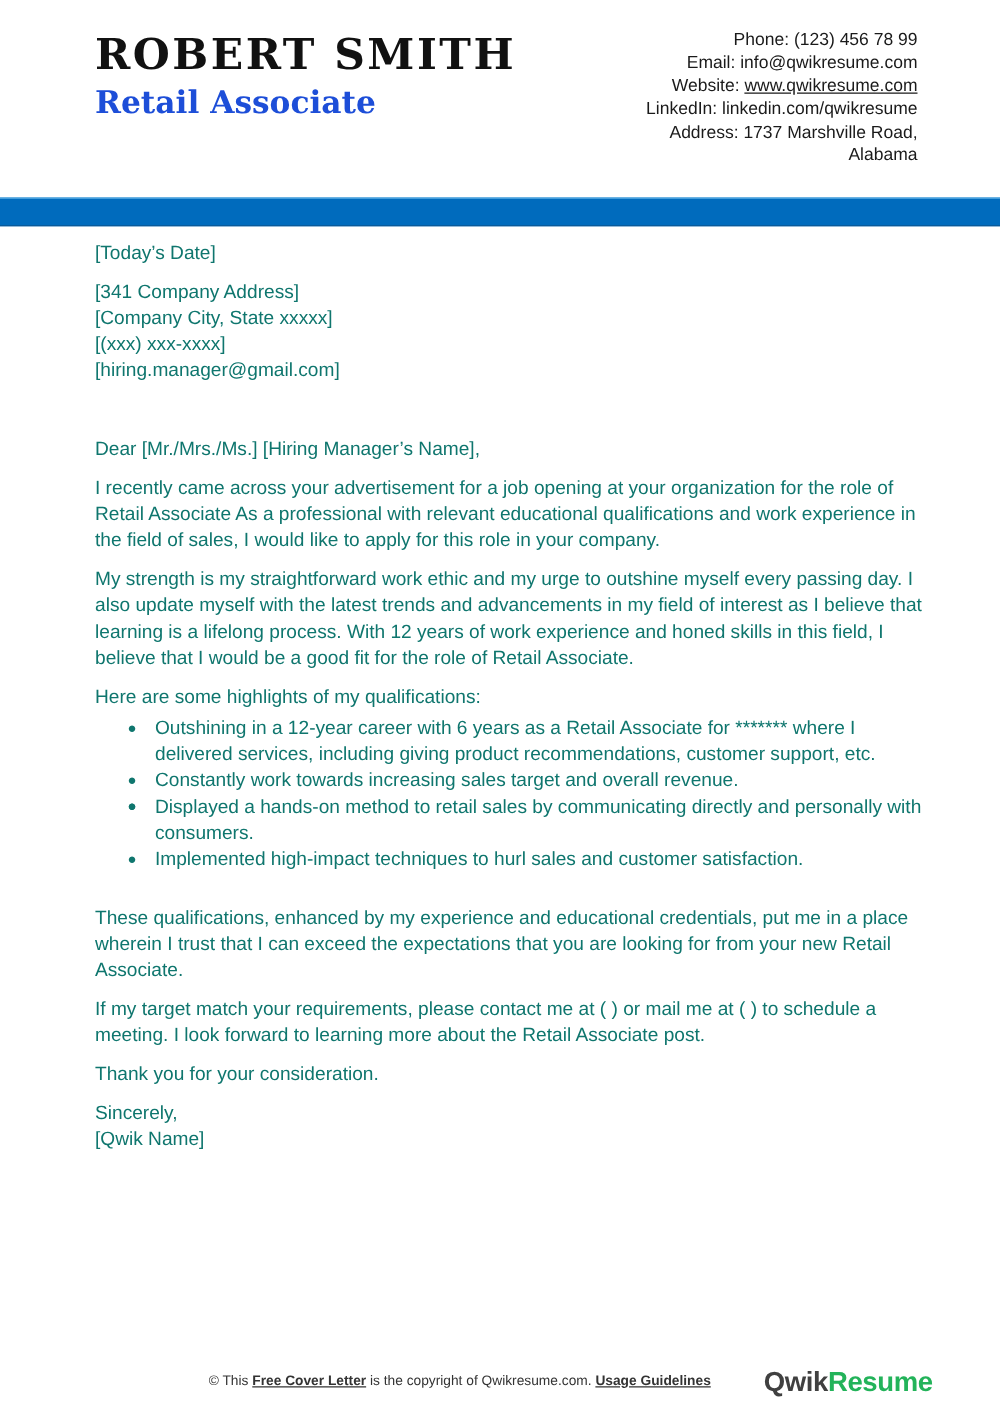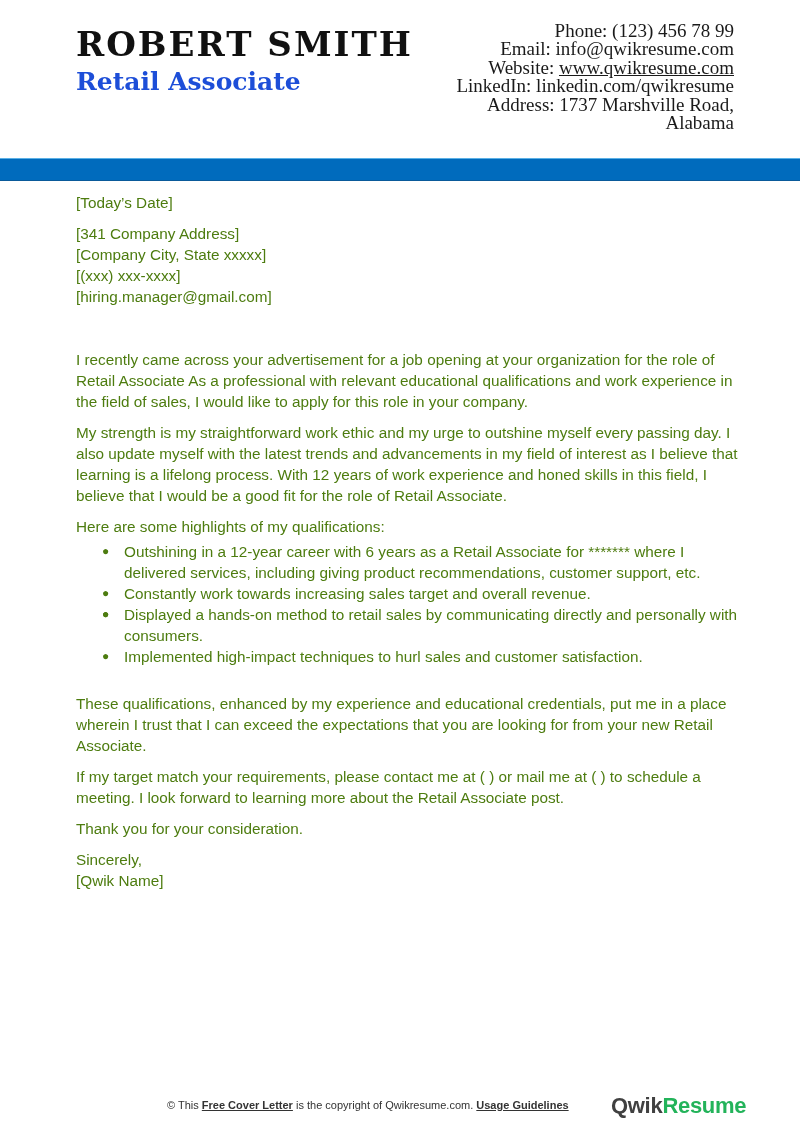--- a/index.html
+++ b/index.html
@@ -41,22 +41,22 @@
       font-size: 25px;
       color: #1d4ed8;
       line-height: 32px;
       white-space: nowrap;
     }
     .contact {
       position: absolute;
       right: 66px;
       top: 22px;
       text-align: right;
-      font-family: Liberation Serif, serif;
-      font-size: 19px;
+      font-family: Liberation Sans, sans-serif;
+      font-size: 14px;
       line-height: 18.4px;
       color: #1a1a1a;
     }
     .contact div { white-space: nowrap; }
     .contact .link { text-decoration: underline; }
     .banner {
       position: absolute;
       left: 0;
       top: 158px;
       width: 800px;
@@ -67,21 +67,21 @@
       box-sizing: border-box;
     }
     .body {
       position: absolute;
       left: 76px;
       top: 192px;
       width: 670px;
       font-family: "Liberation Sans", sans-serif;
       font-size: 15.3px;
       line-height: 21px;
-      color: #4d7c0f;
+      color: #0f766e;
     }
     .body p { margin: 0; }
     .date { margin-bottom: 10px !important; }
     .recipient { margin-bottom: 42px !important; }
     .salutation { margin-bottom: 10px !important; }
     .para { margin-bottom: 10px !important; }
     .list {
       list-style: none;
       margin: 4px 0 0 0;
       padding: 0;
@@ -151,20 +151,21 @@
 <div class="banner"></div>
 
 <div class="body">
   <p class="date">[Today’s Date]</p>
   <div class="recipient">
     <p>[341 Company Address]</p>
     <p>[Company City, State xxxxx]</p>
     <p>[(xxx) xxx-xxxx]</p>
     <p>[hiring.manager@gmail.com]</p>
   </div>
+  <p class="salutation">Dear [Mr./Mrs./Ms.] [Hiring Manager’s Name],</p>
   <p class="para">I recently came across your advertisement for a job opening at your organization for the role of Retail Associate As a professional with relevant educational qualifications and work experience in the field of sales, I would like to apply for this role in your company.</p>
   <p class="para">My strength is my straightforward work ethic and my urge to outshine myself every passing day. I also update myself with the latest trends and advancements in my field of interest as I believe that learning is a lifelong process. With 12 years of work experience and honed skills in this field, I believe that I would be a good fit for the role of Retail Associate.</p>
   <p>Here are some highlights of my qualifications:</p>
   <ul class="list">
     <li><span class="bullet">●</span><span>Outshining in a 12-year career with 6 years as a Retail Associate for ******* where I delivered services, including giving product recommendations, customer support, etc.</span></li>
     <li><span class="bullet">●</span><span>Constantly work towards increasing sales target and overall revenue.</span></li>
     <li><span class="bullet">●</span></li>
     <li><span class="bullet">●</span><span>Displayed a hands-on method to retail sales by communicating directly and personally with consumers.</span></li>
     <li><span class="bullet">●</span><span>Implemented high-impact techniques to hurl sales and customer satisfaction.</span></li>
   </ul>

